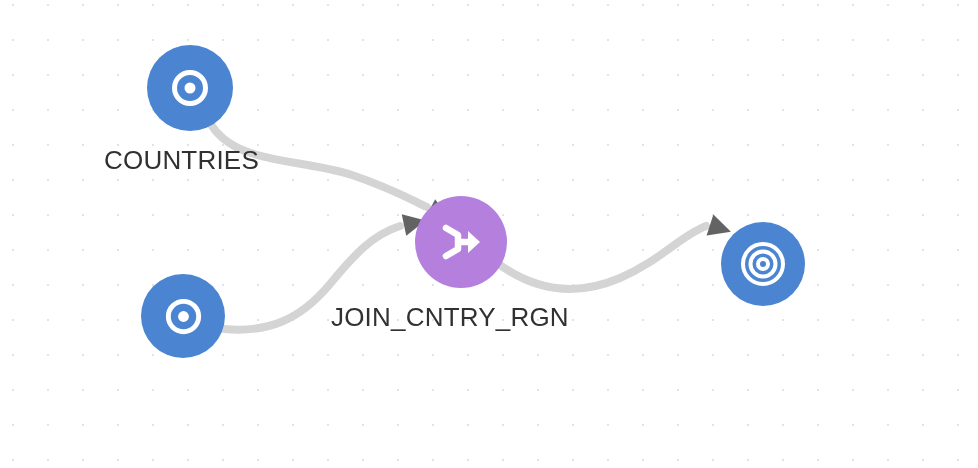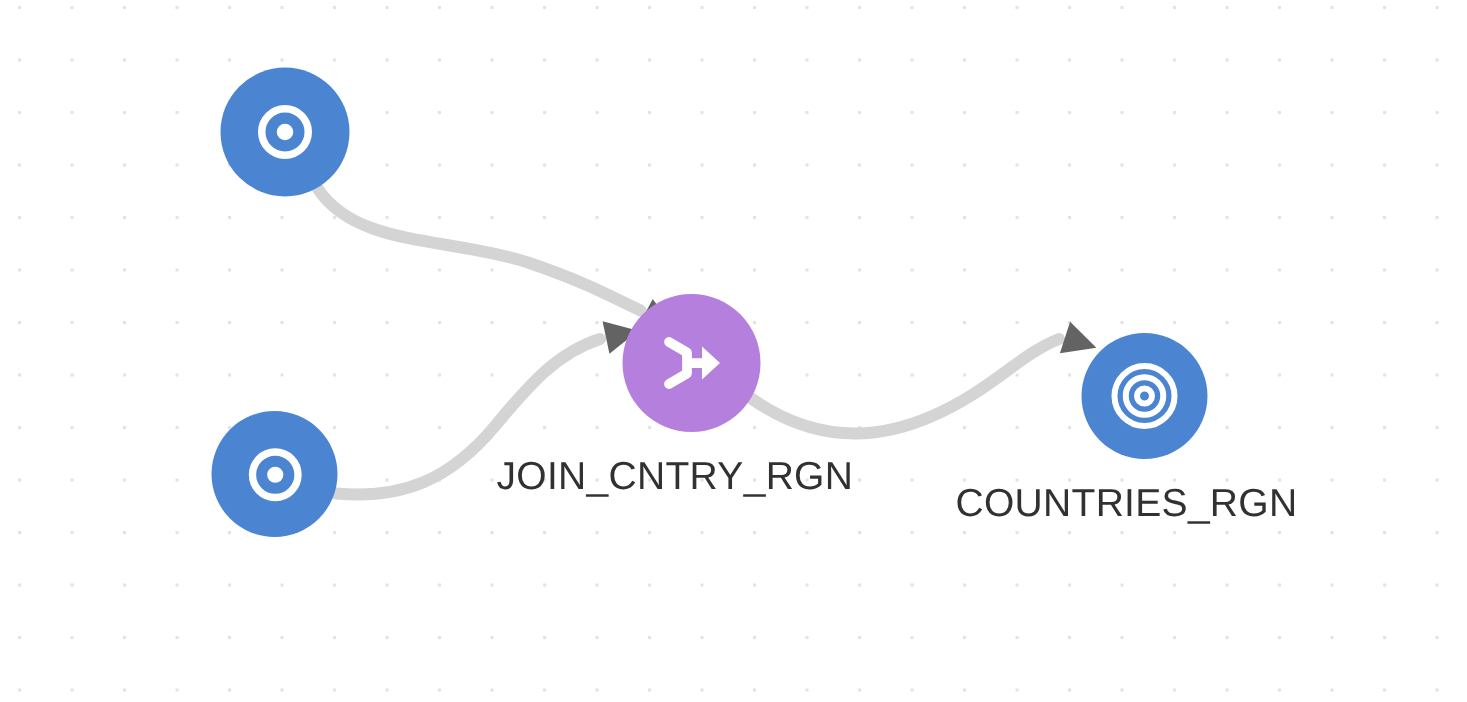--- a/index.html
+++ b/index.html
@@ -70,20 +70,21 @@
       <polygon points="0,-11 22,0 0,11" fill="#636363" transform="translate(710,225) rotate(18)"></polygon>
     </g>
   </svg>
 
   <div class="node" style="left:147px; top:45px; width:86px; height:86px; background:#4b85d2;">
     <svg class="glyph" width="48" height="48" viewBox="0 0 48 48" xmlns="http://www.w3.org/2000/svg">
       <circle cx="24" cy="24" r="15.5" fill="none" stroke="#ffffff" stroke-width="5"></circle>
       <circle cx="24" cy="24" r="5.5" fill="#ffffff"></circle>
     </svg>
   </div>
+  <div class="node-label" style="left:104px; top:145px;">COUNTRIES</div>
 
   <div class="node" style="left:141px; top:274px; width:84px; height:84px; background:#4b85d2;">
     <svg class="glyph" width="47" height="47" viewBox="0 0 48 48" xmlns="http://www.w3.org/2000/svg">
       <circle cx="24" cy="24" r="15.5" fill="none" stroke="#ffffff" stroke-width="5"></circle>
       <circle cx="24" cy="24" r="5.5" fill="#ffffff"></circle>
     </svg>
   </div>
 
   <div class="node" style="left:415px; top:196px; width:92px; height:92px; background:#b57fdd;">
     <svg class="glyph" width="52" height="52" viewBox="0 0 52 52" xmlns="http://www.w3.org/2000/svg">
@@ -94,15 +95,14 @@
   </div>
   <div class="node-label" style="left:331px; top:302px;">JOIN_CNTRY_RGN</div>
 
   <div class="node" style="left:721px; top:222px; width:84px; height:84px; background:#4b85d2;">
     <svg class="glyph" width="50" height="50" viewBox="0 0 50 50" xmlns="http://www.w3.org/2000/svg">
       <circle cx="25" cy="25" r="20" fill="none" stroke="#ffffff" stroke-width="4"></circle>
       <circle cx="25" cy="25" r="12.5" fill="none" stroke="#ffffff" stroke-width="4"></circle>
       <circle cx="25" cy="25" r="5" fill="none" stroke="#ffffff" stroke-width="4"></circle>
     </svg>
   </div>
-  <div class="node-label" style="left:637px; top:320px;">COUNTRIES_RGN</div>
 
 </div>
 
 </body></html>

